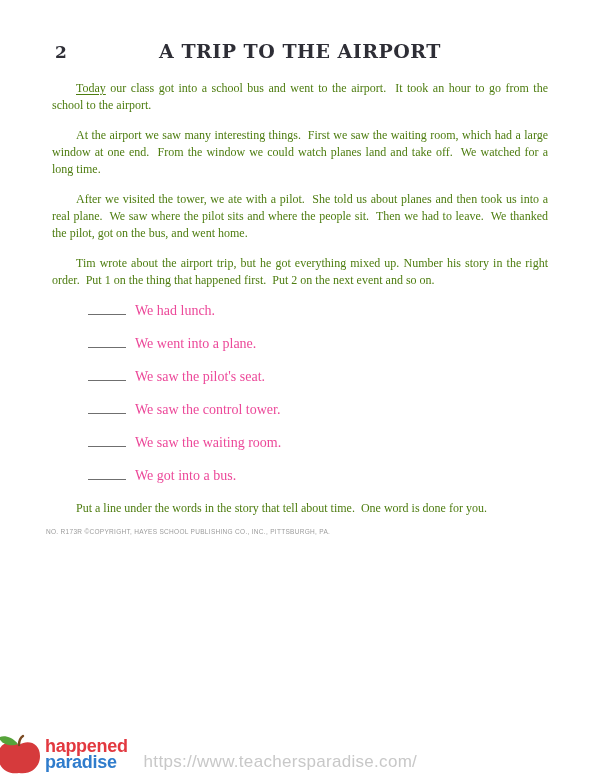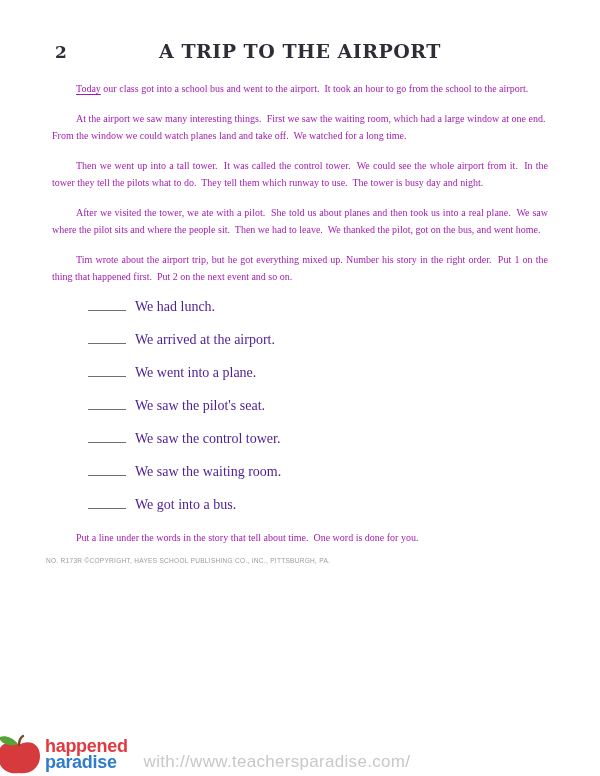--- a/index.html
+++ b/index.html
@@ -19,30 +19,30 @@
     font-weight:bold; font-size:17px; color:#2e2e36;
   }
   .title {
     text-align:center;
     font-family:"DejaVu Serif", serif;
     font-weight:bold; font-size:19px;
     letter-spacing:0.5px;
     color:#2e2e36;
   }
   .para {
-    font-size:10px; line-height:17px;
-    color:#a21caf;
+    font-size:12px; line-height:17px;
+    color:#4d7c0f;
     text-align:justify;
     text-indent:24px;
     margin-bottom:13px;
   }
   .underlined { text-decoration:underline; text-underline-offset:2px; }
   .seq-list { margin:5px 0 4px 36px; }
   .seq-item {
-    font-size:14px; line-height:17px; color:#4c1d95;
+    font-size:14px; line-height:17px; color:#ec4899;
     margin-bottom:16px;
     white-space:nowrap;
   }
   .blank {
     display:inline-block;
     width:38px; height:13px;
     border-bottom:1px solid #6f6f6f;
     margin-right:9px;
     vertical-align:baseline;
   }
@@ -85,29 +85,27 @@
 
   <div class="header">
     <span class="page-num">2</span>
     <div class="title">A TRIP TO THE AIRPORT</div>
   </div>
 
   <p class="para"><span class="underlined">Today</span><span> our class got into a school bus and went to the airport.&nbsp; It took an hour to go from the school to the airport.</span></p>
 
   <p class="para">At the airport we saw many interesting things.&nbsp; First we saw the waiting room, which had a large window at one end.&nbsp; From the window we could watch planes land and take off.&nbsp; We watched for a long time.</p>
 
-  <p class="para">Then we went up into a tall tower.&nbsp; It was called the control tower.&nbsp; We could see the whole airport from it.&nbsp; In the tower they tell the pilots what to do.&nbsp; They tell them which runway to use.&nbsp; The tower is busy day and night.</p>
 
   <p class="para">After we visited the tower, we ate with a pilot.&nbsp; She told us about planes and then took us into a real plane.&nbsp; We saw where the pilot sits and where the people sit.&nbsp; Then we had to leave.&nbsp; We thanked the pilot, got on the bus, and went home.</p>
 
   <p class="para">Tim wrote about the airport trip, but he got everything mixed up. Number his story in the right order.&nbsp; Put 1 on the thing that happened first.&nbsp; Put 2 on the next event and so on.</p>
 
   <div class="seq-list">
     <div class="seq-item"><span class="blank"></span><span>We had lunch.</span></div>
-    <div class="seq-item"><span class="blank"></span><span>We arrived at the airport.</span></div>
     <div class="seq-item"><span class="blank"></span><span>We went into a plane.</span></div>
     <div class="seq-item"><span class="blank"></span><span>We saw the pilot's seat.</span></div>
     <div class="seq-item"><span class="blank"></span><span>We saw the control tower.</span></div>
     <div class="seq-item"><span class="blank"></span><span>We saw the waiting room.</span></div>
     <div class="seq-item"><span class="blank"></span><span>We got into a bus.</span></div>
   </div>
 
   <p class="para closing">Put a line under the words in the story that tell about time.&nbsp; One word is done for you.</p>
 
   <div class="fine-print">NO. R173R ©COPYRIGHT, HAYES SCHOOL PUBLISHING CO., INC., PITTSBURGH, PA.</div>
@@ -117,16 +115,16 @@
       <svg class="apple-icon" width="46" height="42" viewBox="0 0 46 42">
         <path d="M22 12 C13 6 1 10 1 23 C1 34 10 42 22 40 C34 42 43 34 43 23 C43 10 31 6 22 12 Z" fill="var(--apple-red, #d63a3c)"></path>
         <path d="M22 12 C22 8 23 5 26 3" stroke="#7a4a22" stroke-width="2.4" fill="none" stroke-linecap="round"></path>
         <path d="M21 11 C14 2 4 2 2 5 C5 12 15 14 21 11 Z" fill="var(--leaf-green, #56a33a)"></path>
       </svg>
       <div class="brand-text">
         <span class="brand-top">happened</span>
         <span class="brand-bottom">paradise</span>
       </div>
     </div>
-    <span class="site-url">with://www.teachersparadise.com/</span>
+    <span class="site-url">https://www.teachersparadise.com/</span>
   </div>
 
 </div>
 
 </body></html>

